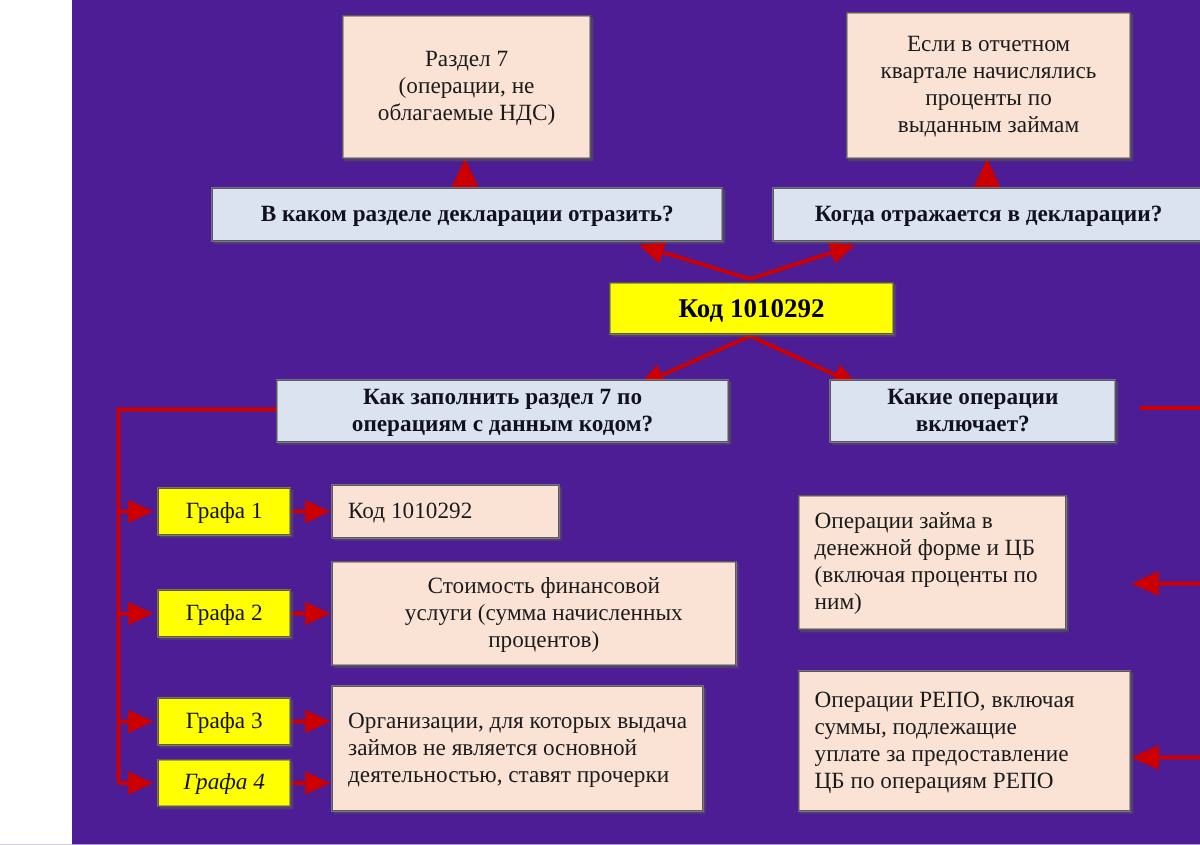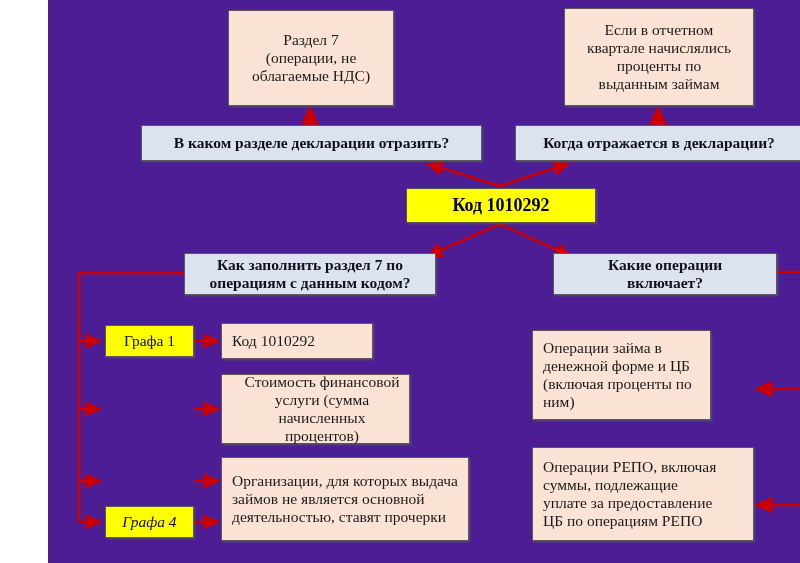--- a/index.html
+++ b/index.html
@@ -138,42 +138,48 @@
   </div>
 
   <div class="node question" style="left:467px; top:125px; width:288px; height:36px;">
     <span class="txt">Когда отражается в декларации?</span>
   </div>
 
   <div class="node code" style="left:358px; top:188px; width:190px; height:35px;">
     <span class="txt">Код 1010292</span>
   </div>
 
-  <div class="node question" style="left:136px; top:253px; width:252px; height:42px;">
+  <div class="node question" style="left:136px; top:253px; width:302px; height:42px;">
     <span class="txt">Как заполнить раздел 7 по
 операциям с данным кодом?</span>
   </div>
 
-  <div class="node question" style="left:505px; top:253px; width:224px; height:42px;">
+  <div class="node question" style="left:505px; top:253px; width:191px; height:42px;">
     <span class="txt">Какие операции
 включает?</span>
   </div>
 
   <div class="node grafa" style="left:57px; top:325px; width:89px; height:32px;">
     <span class="txt">Графа 1</span>
   </div>
+  <div class="node grafa" style="left:57px; top:393px; width:89px; height:32px;">
+    <span class="txt">Графа 2</span>
+  </div>
+  <div class="node grafa" style="left:57px; top:465px; width:89px; height:32px;">
+    <span class="txt">Графа 3</span>
+  </div>
   <div class="node grafa" style="left:57px; top:506px; width:89px; height:32px;font-style:italic;">
     <span class="txt">Графа 4</span>
   </div>
 
   <div class="node fact fact-left" style="left:173px; top:323px; width:152px; height:36px;">
     <span class="txt">Код 1010292</span>
   </div>
 
-  <div class="node fact" style="left:173px; top:374px; width:189px; height:70px;padding-left:13px;">
+  <div class="node fact" style="left:173px; top:374px; width:270px; height:70px;padding-left:13px;">
     <span class="txt">Стоимость финансовой
 услуги (сумма начисленных
 процентов)</span>
   </div>
 
   <div class="node fact fact-left" style="left:173px; top:457px; width:248px; height:84px;">
     <span class="txt">Организации, для которых выдача
 займов не является основной
 деятельностью, ставят прочерки</span>
   </div>

